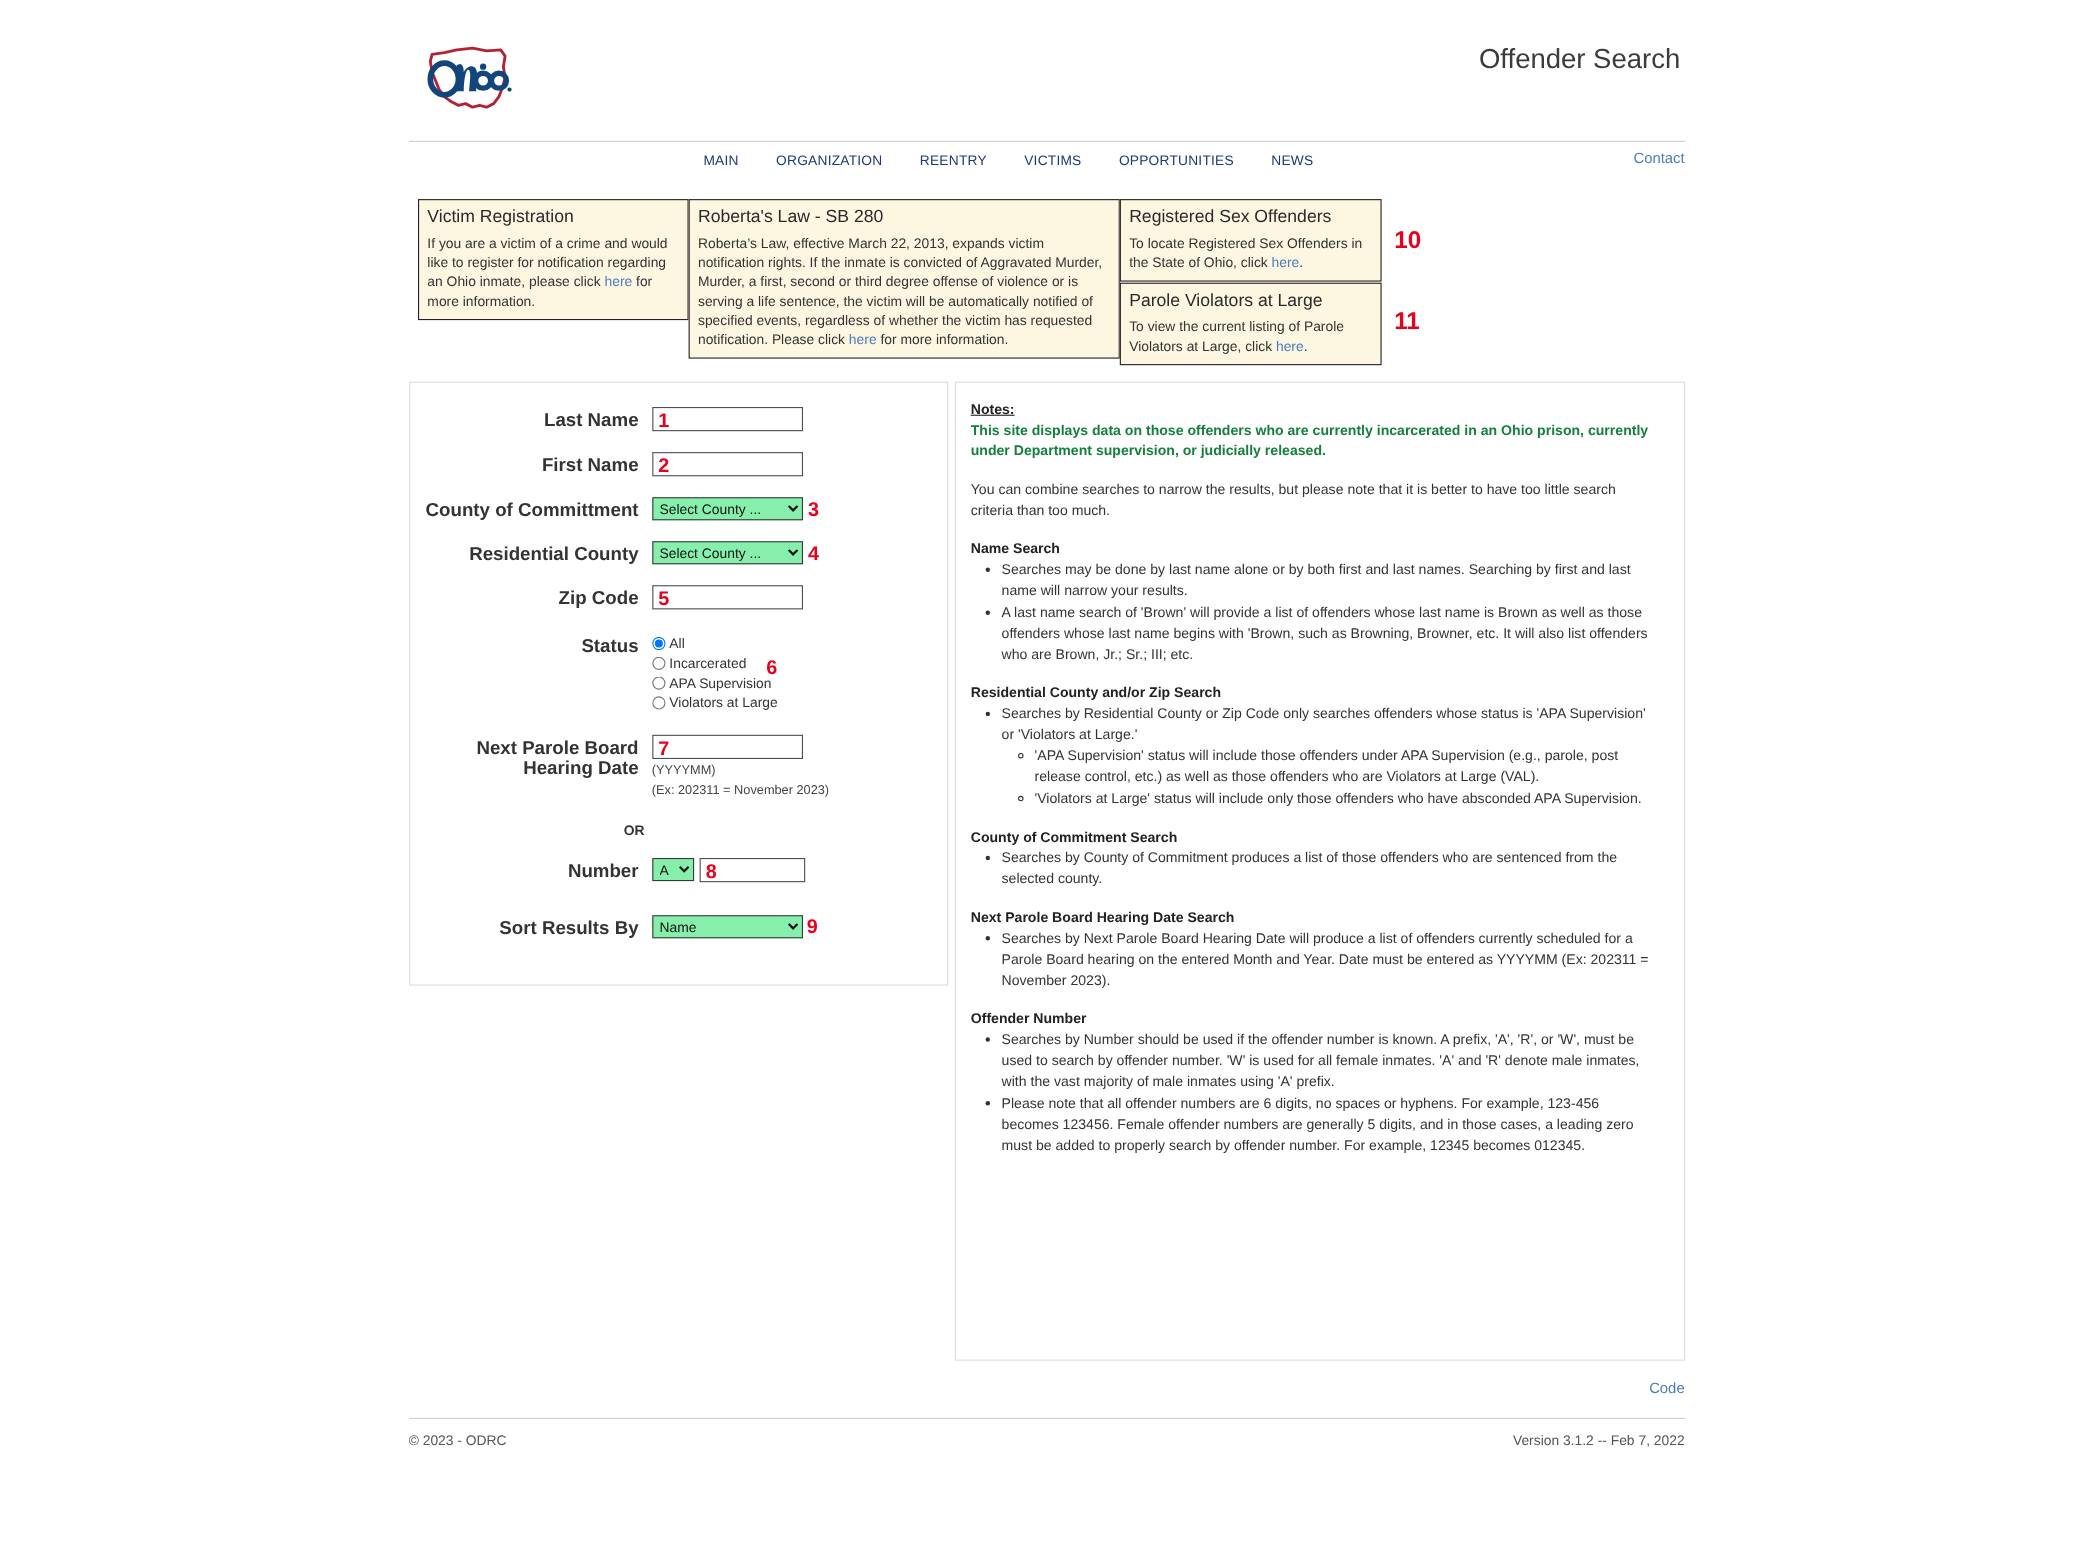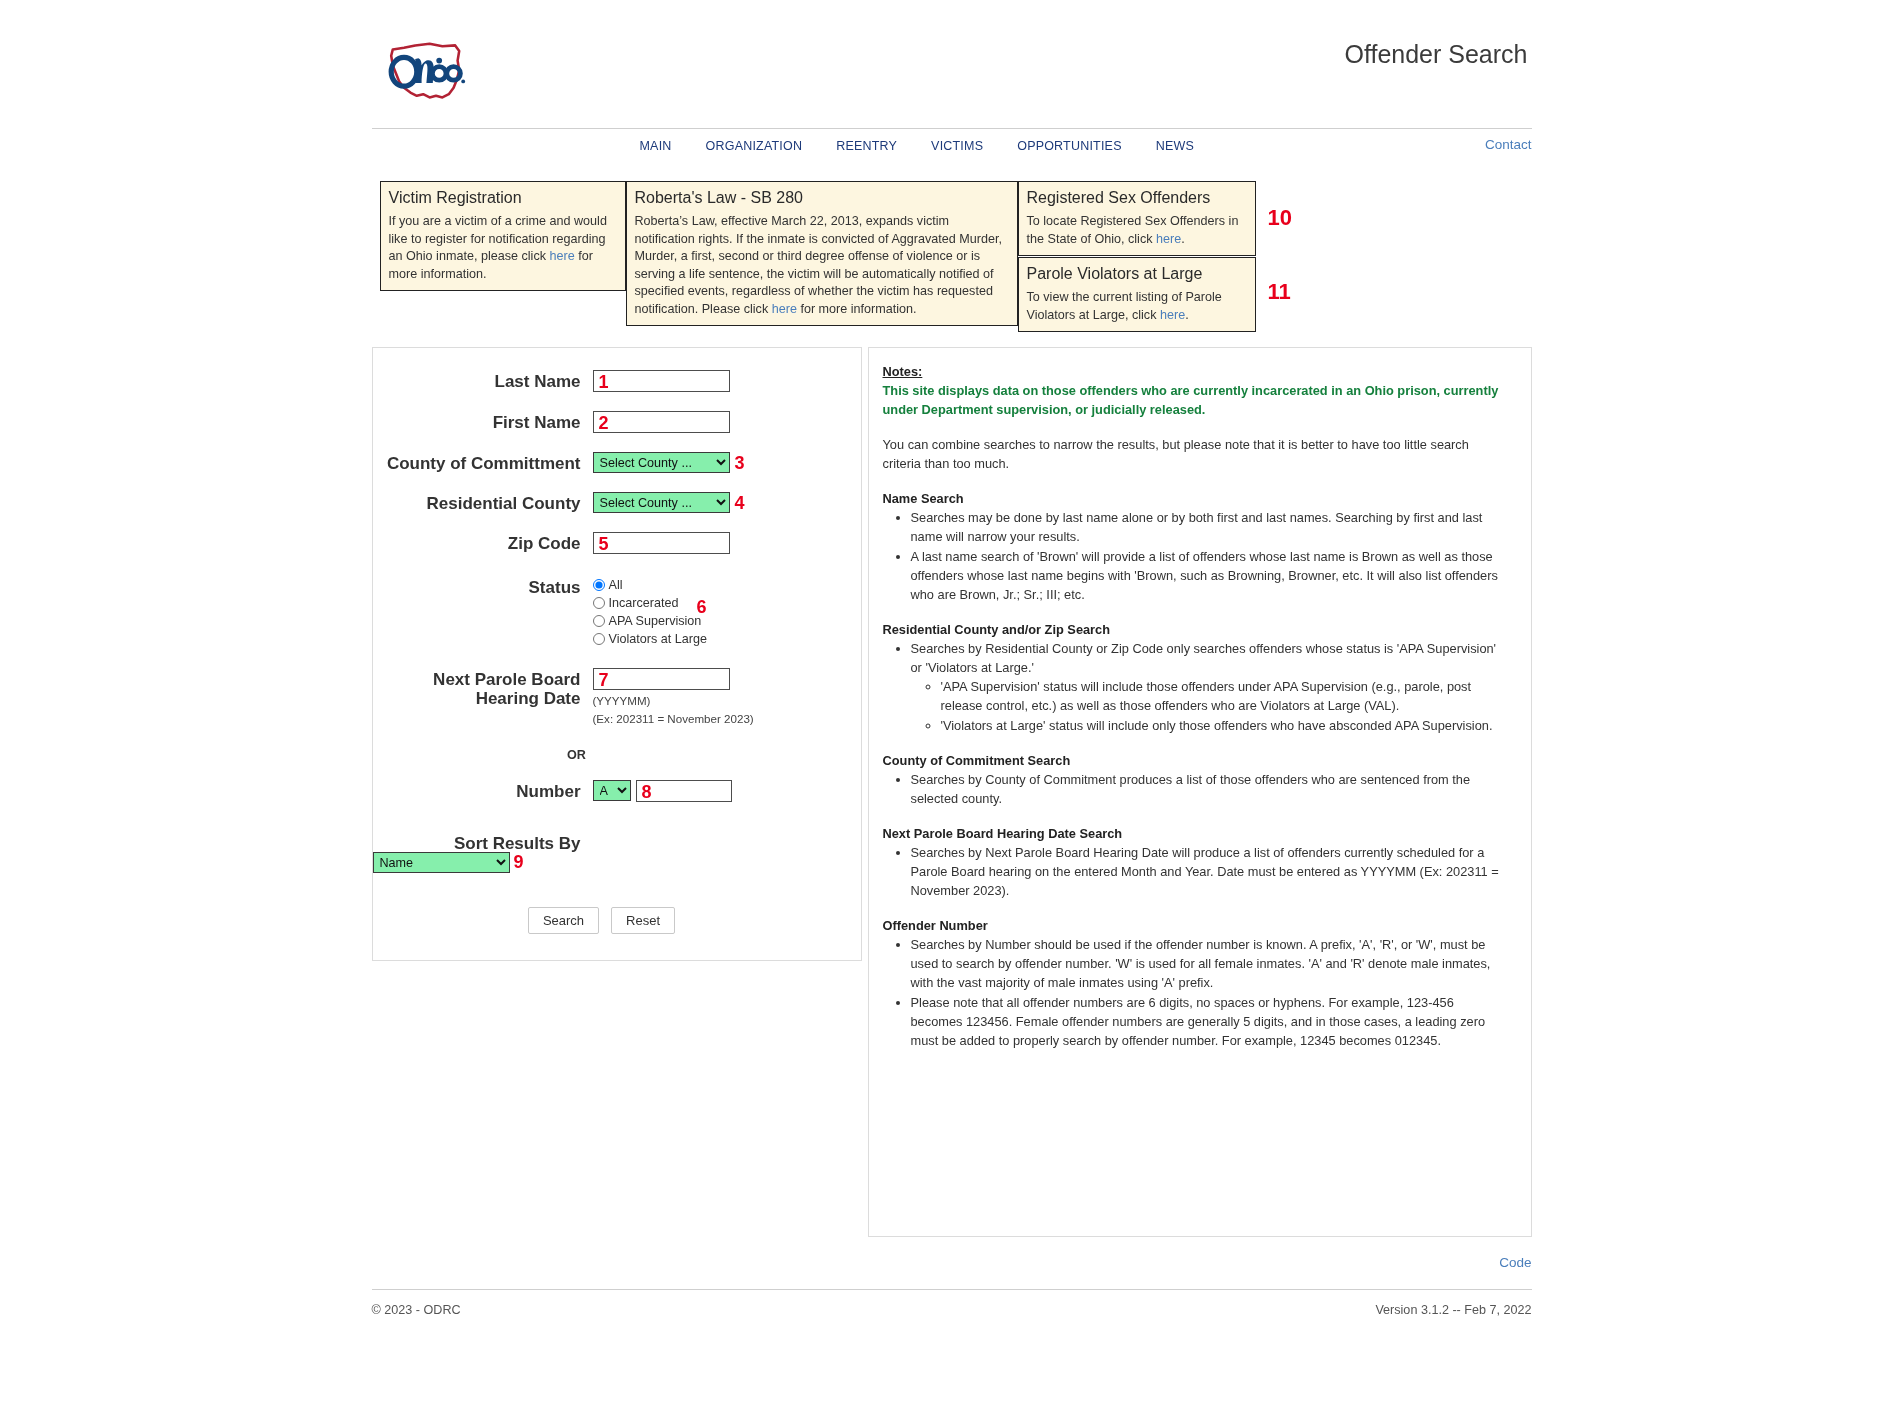--- a/index.html
+++ b/index.html
@@ -469,34 +469,30 @@
           <select class="sel small">
             <option>A</option>
           </select>
           <span style="position:relative;">
             <input class="txt num" type="text" style="">
             <span class="inbox-num">8</span>
           </span>
         </div>
       </div>
 
-      <div class="frow" style="margin-bottom:16px;flex-direction:column;">
+      <div class="frow" style="margin-bottom:16px;">
         <div class="flabel">Sort Results By</div>
         <div class="fctl">
           <select class="sel">
             <option>Name</option>
           </select>
           <span class="fnum" style="left:141px; top:1px;">9</span>
         </div>
       </div>
 
-      <div class="btn-row">
-        <button class="btn">Search</button>
-        <button class="btn">Reset</button>
-      </div>
     </div>
 
     <div class="right-panel">
       <div class="notes-title">Notes:</div>
       <div class="notes-lead">This site displays data on those offenders who are currently incarcerated in an Ohio prison, currently under Department supervision, or judicially released.</div>
       <div class="notes-p">You can combine searches to narrow the results, but please note that it is better to have too little search criteria than too much.</div>
 
       <div class="notes-sec">
         <div class="notes-h">Name Search</div>
         <ul class="notes-ul">

